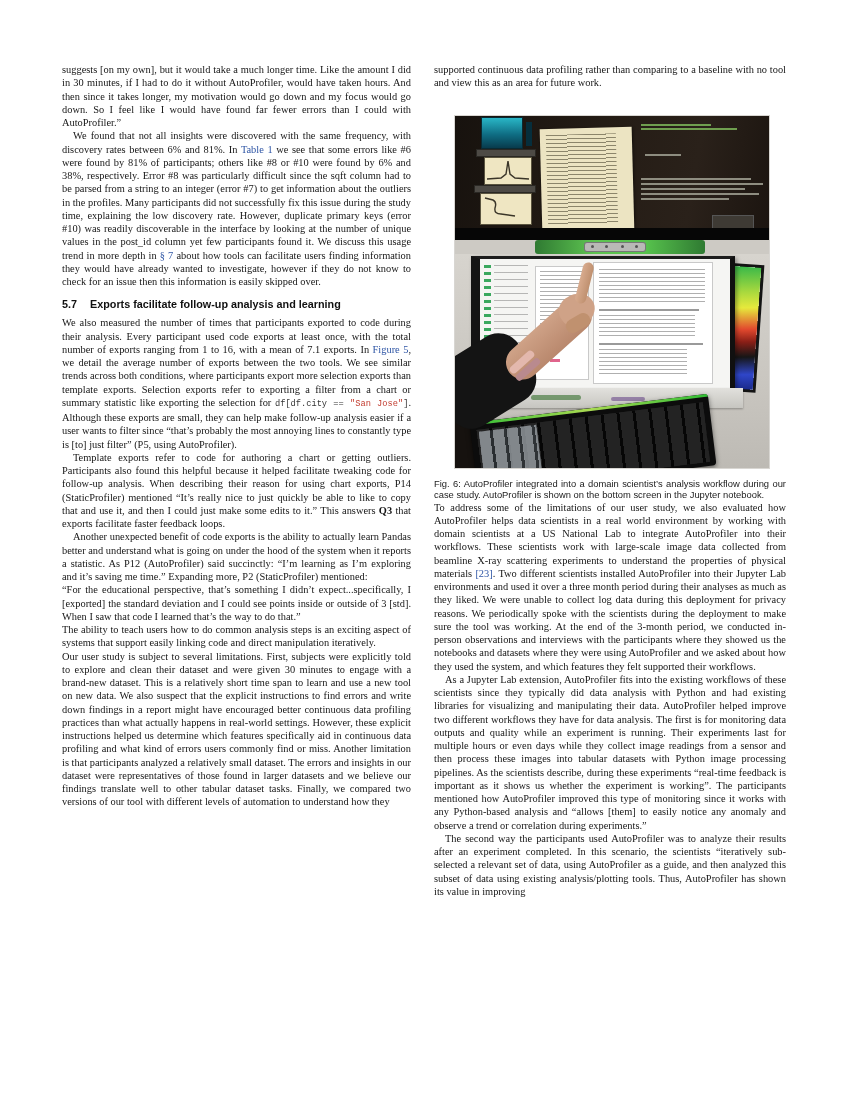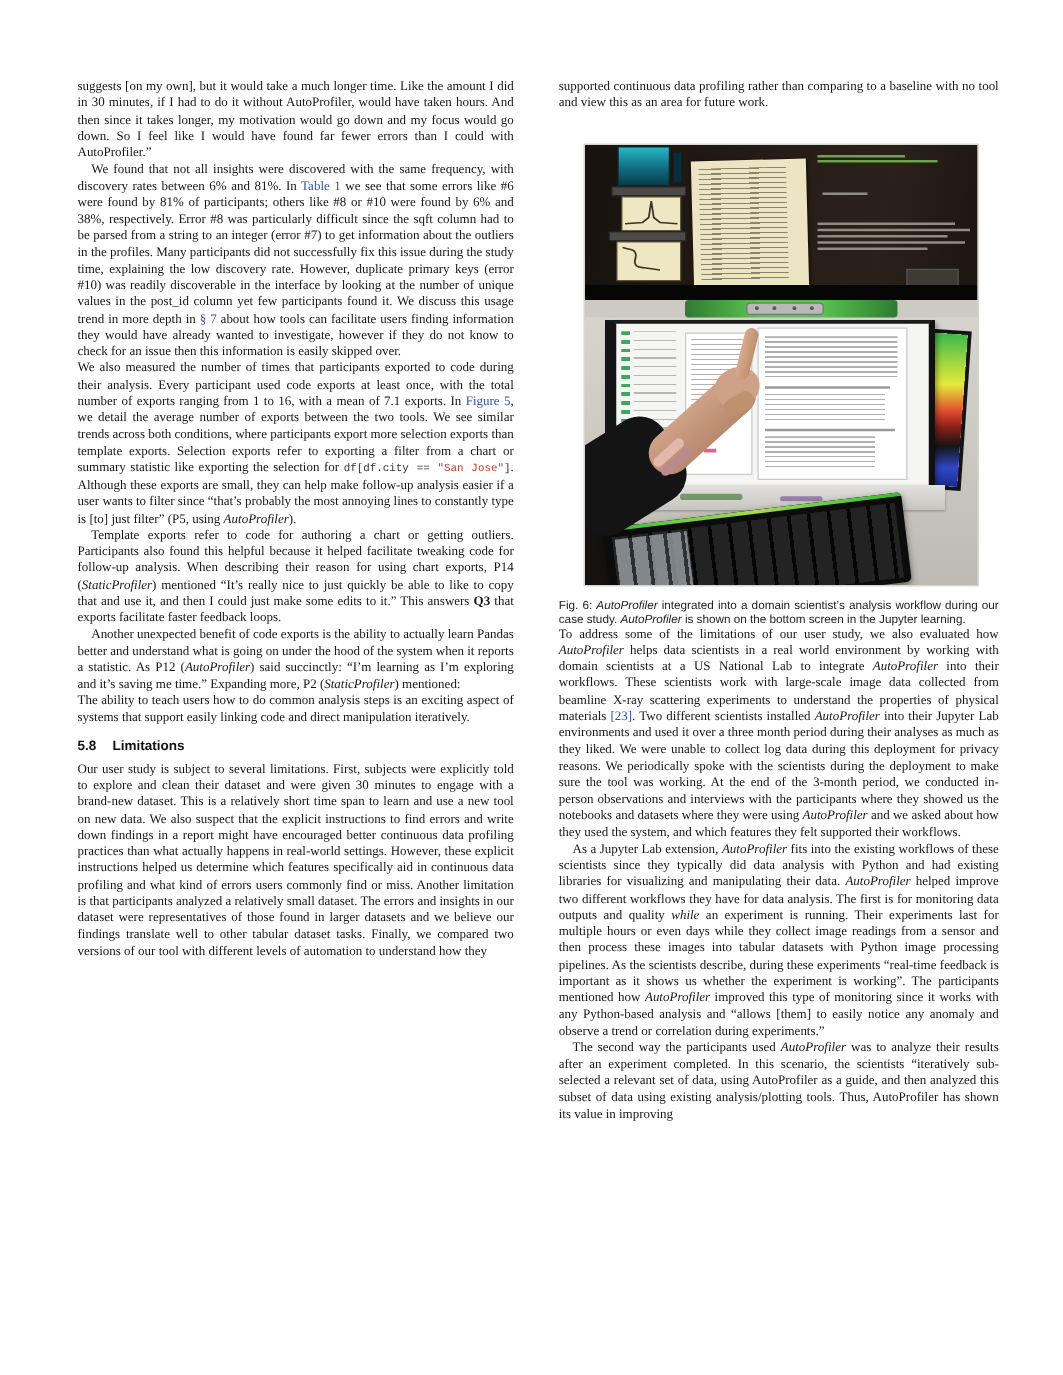--- a/index.html
+++ b/index.html
@@ -1,24 +1,24 @@
 <!DOCTYPE html>
 <html><head>
 <meta charset="utf-8">
 <style>
   html,body{margin:0;padding:0;}
   body{width:850px;height:1100px;background:#ffffff;position:relative;overflow:hidden;
        font-family:"Liberation Serif", serif;color:#161616;}
   .col{position:absolute;top:63px;}
   #col-left{left:62px;width:349px;}
-  #col-right{left:447px;width:352px;}
+  #col-right{left:434px;width:352px;}
   p.body{margin:0;font-size:10.4px;line-height:13.25px;text-align:justify;}
   p.ind{text-indent:11px;}
   .quote{margin:2px 10px 3px 28px;}
-  .i{font-style:italic;}
+  .i{}
   .b{font-weight:bold;}
   .a{color:#2e55a5;cursor:pointer;}
   .m{font-family:"Liberation Mono", monospace;font-size:8.7px;color:#333;}
   .mr{font-family:"Liberation Mono", monospace;font-size:8.7px;color:#c23b2e;}
   .subhead{margin:10px 0 5px 0;font-family:"Liberation Sans", sans-serif;
            font-weight:bold;font-size:10.8px;line-height:13px;color:#111;}
   .subhead .hnum{margin-right:13px;}
   .majorhead{margin:24px 0 6px 0;font-family:"Liberation Sans", sans-serif;
              font-weight:bold;font-size:11.6px;line-height:14px;color:#111;
              font-variant:small-caps;letter-spacing:.2px;}
@@ -81,27 +81,28 @@
   .ph-palm{left:104px;top:178px;width:36px;height:32px;background:#cfa287;border-radius:45% 55% 50% 50%;transform:rotate(-35deg);}
   .ph-finger{left:124px;top:146px;width:11px;height:42px;background:linear-gradient(90deg,#d8ab8e,#bf906f);border-radius:6px;transform:rotate(14deg);}
   .ph-knuckle{left:110px;top:200px;width:26px;height:14px;background:#c0916f;border-radius:8px;transform:rotate(-30deg);}
 </style>
 </head>
 <body>
 
 <div id="col-left" class="col">
   <p class="body quote"><span>suggests [on my own], but it would take a much longer time. Like the amount I did in 30 minutes, if I had to do it without AutoProfiler, would have taken hours.  And then since it takes longer, my motivation would go down and my focus would go down. So I feel like I would have found far fewer errors than I could with AutoProfiler.”</span></p>
   <p class="body ind"><span>We found that not all insights were discovered with the same frequency, with discovery rates between 6% and 81%. In </span><span class="a">Table 1</span><span> we see that some errors like #6 were found by 81% of participants; others like #8 or #10 were found by 6% and 38%, respectively. Error #8 was particularly difficult since the sqft column had to be parsed from a string to an integer (error #7) to get information about the outliers in the profiles. Many participants did not successfully fix this issue during the study time, explaining the low discovery rate. However, duplicate primary keys (error #10) was readily discoverable in the interface by looking at the number of unique values in the post_id column yet few participants found it. We discuss this usage trend in more depth in </span><span class="a">§ 7</span><span> about how tools can facilitate users finding information they would have already wanted to investigate, however if they do not know to check for an issue then this information is easily skipped over.</span></p>
+  <div class="subhead">
+    <span class="hnum">5.7</span><span>Exports facilitate follow-up analysis and learning</span>
+  </div>
   <p class="body"><span>We also measured the number of times that participants exported to code during their analysis. Every participant used code exports at least once, with the total number of exports ranging from 1 to 16, with a mean of 7.1 exports.  In </span><span class="a">Figure 5</span><span>, we detail the average number of exports between the two tools.  We see similar trends across both conditions, where participants export more selection exports than template exports. Selection exports refer to exporting a filter from a chart or summary statistic like exporting the selection for </span><span class="m">df[df.city </span><span class="m">== </span><span class="mr">"San Jose"</span><span class="m">]</span><span>. Although these exports are small, they can help make follow-up analysis easier if a user wants to filter since “that’s probably the most annoying lines to constantly type is [to] just filter” (P5, using </span><span class="i">AutoProfiler</span><span>).</span></p>
   <p class="body ind"><span>Template exports refer to code for authoring a chart or getting outliers. Participants also found this helpful because it helped facilitate tweaking code for follow-up analysis. When describing their reason for using chart exports, P14 (</span><span class="i">StaticProfiler</span><span>) mentioned “It’s really nice to just quickly be able to like to copy that and use it, and then I could just make some edits to it.” This answers </span><span class="b">Q3</span><span> that exports facilitate faster feedback loops.</span></p>
   <p class="body ind"><span>Another unexpected benefit of code exports is the ability to actually learn Pandas better and understand what is going on under the hood of the system when it reports a statistic.  As P12 (</span><span class="i">AutoProfiler</span><span>) said succinctly: “I’m learning as I’m exploring and it’s saving me time.” Expanding more, P2 (</span><span class="i">StaticProfiler</span><span>) mentioned:</span></p>
+  <p class="body quote"><span>“For the educational perspective, that’s something I didn’t expect...specifically, I [exported] the standard deviation and I could see points inside or outside of 3 [std]. When I saw that code I learned that’s the way to do that.”</span></p>
   <p class="body"><span>The ability to teach users how to do common analysis steps is an exciting aspect of systems that support easily linking code and direct manipulation iteratively.</span></p>
-  <div class="subhead">
-    <span class="hnum">5.8</span><span>Limitations</span>
-  </div>
   <p class="body"><span>Our user study is subject to several limitations.  First, subjects were explicitly told to explore and clean their dataset and were given 30 minutes to engage with a brand-new dataset. This is a relatively short time span to learn and use a new tool on new data.  We also suspect that the explicit instructions to find errors and write down findings in a report might have encouraged better continuous data profiling practices than what actually happens in real-world settings.  However, these explicit instructions helped us determine which features specifically aid in continuous data profiling and what kind of errors users commonly find or miss. Another limitation is that participants analyzed a relatively small dataset. The errors and insights in our dataset were representatives of those found in larger datasets and we believe our findings translate well to other tabular dataset tasks. Finally, we compared two versions of our tool with different levels of automation to understand how they</span></p>
 </div>
 
 <div id="col-right" class="col">
   <p class="body"><span>supported continuous data profiling rather than comparing to a baseline with no tool and view this as an area for future work.</span></p>
 
   <div class="figure">
     <div class="photo">
       <div class="ph-top">
         <div class="ph-thumb-blue">
@@ -172,18 +173,18 @@
       <div class="ph-sleeve"></div>
       <div class="ph-forearm"></div>
       <div class="ph-bracelet1"></div>
       <div class="ph-bracelet2"></div>
       <div class="ph-palm"></div>
       <div class="ph-knuckle"></div>
       <div class="ph-finger"></div>
     </div>
   </div>
 
-  <p class="caption"><span>Fig. 6: </span><span class="i">AutoProfiler</span><span> integrated into a domain scientist’s analysis workflow during our case study. </span><span class="i">AutoProfiler</span><span> is shown on the bottom screen in the Jupyter learning.</span></p>
+  <p class="caption"><span>Fig. 6: </span><span class="i">AutoProfiler</span><span> integrated into a domain scientist’s analysis workflow during our case study. </span><span class="i">AutoProfiler</span><span> is shown on the bottom screen in the Jupyter notebook.</span></p>
 
   <p class="body"><span>To address some of the limitations of our user study, we also evaluated how </span><span class="i">AutoProfiler</span><span> helps data scientists in a real world environment by working with domain scientists at a US National Lab to integrate </span><span class="i">AutoProfiler</span><span> into their workflows.  These scientists work with large-scale image data collected from beamline X-ray scattering experiments to understand the properties of physical materials </span><span class="a">[23]</span><span>.  Two different scientists installed </span><span class="i">AutoProfiler</span><span> into their Jupyter Lab environments and used it over a three month period during their analyses as much as they liked. We were unable to collect log data during this deployment for privacy reasons. We periodically spoke with the scientists during the deployment to make sure the tool was working. At the end of the 3-month period, we conducted in-person observations and interviews with the participants where they showed us the notebooks and datasets where they were using </span><span class="i">AutoProfiler</span><span> and we asked about how they used the system, and which features they felt supported their workflows.</span></p>
   <p class="body ind"><span>As a Jupyter Lab extension, </span><span class="i">AutoProfiler</span><span> fits into the existing workflows of these scientists since they typically did data analysis with Python and had existing libraries for visualizing and manipulating their data. </span><span class="i">AutoProfiler</span><span> helped improve two different workflows they have for data analysis. The first is for monitoring data outputs and quality </span><span class="i">while</span><span> an experiment is running.  Their experiments last for multiple hours or even days while they collect image readings from a sensor and then process these images into tabular datasets with Python image processing pipelines. As the scientists describe, during these experiments “real-time feedback is important as it shows us whether the experiment is working”. The participants mentioned how </span><span class="i">AutoProfiler</span><span> improved this type of monitoring since it works with any Python-based analysis and “allows [them] to easily notice any anomaly and observe a trend or correlation during experiments.”</span></p>
   <p class="body ind"><span>The second way the participants used </span><span class="i">AutoProfiler</span><span> was to analyze their results after an experiment completed. In this scenario, the scientists “iteratively sub-selected a relevant set of data, using AutoProfiler as a guide, and then analyzed this subset of data using existing analysis/plotting tools. Thus, AutoProfiler has shown its value in improving</span></p>
 </div>
 
 </body></html>

